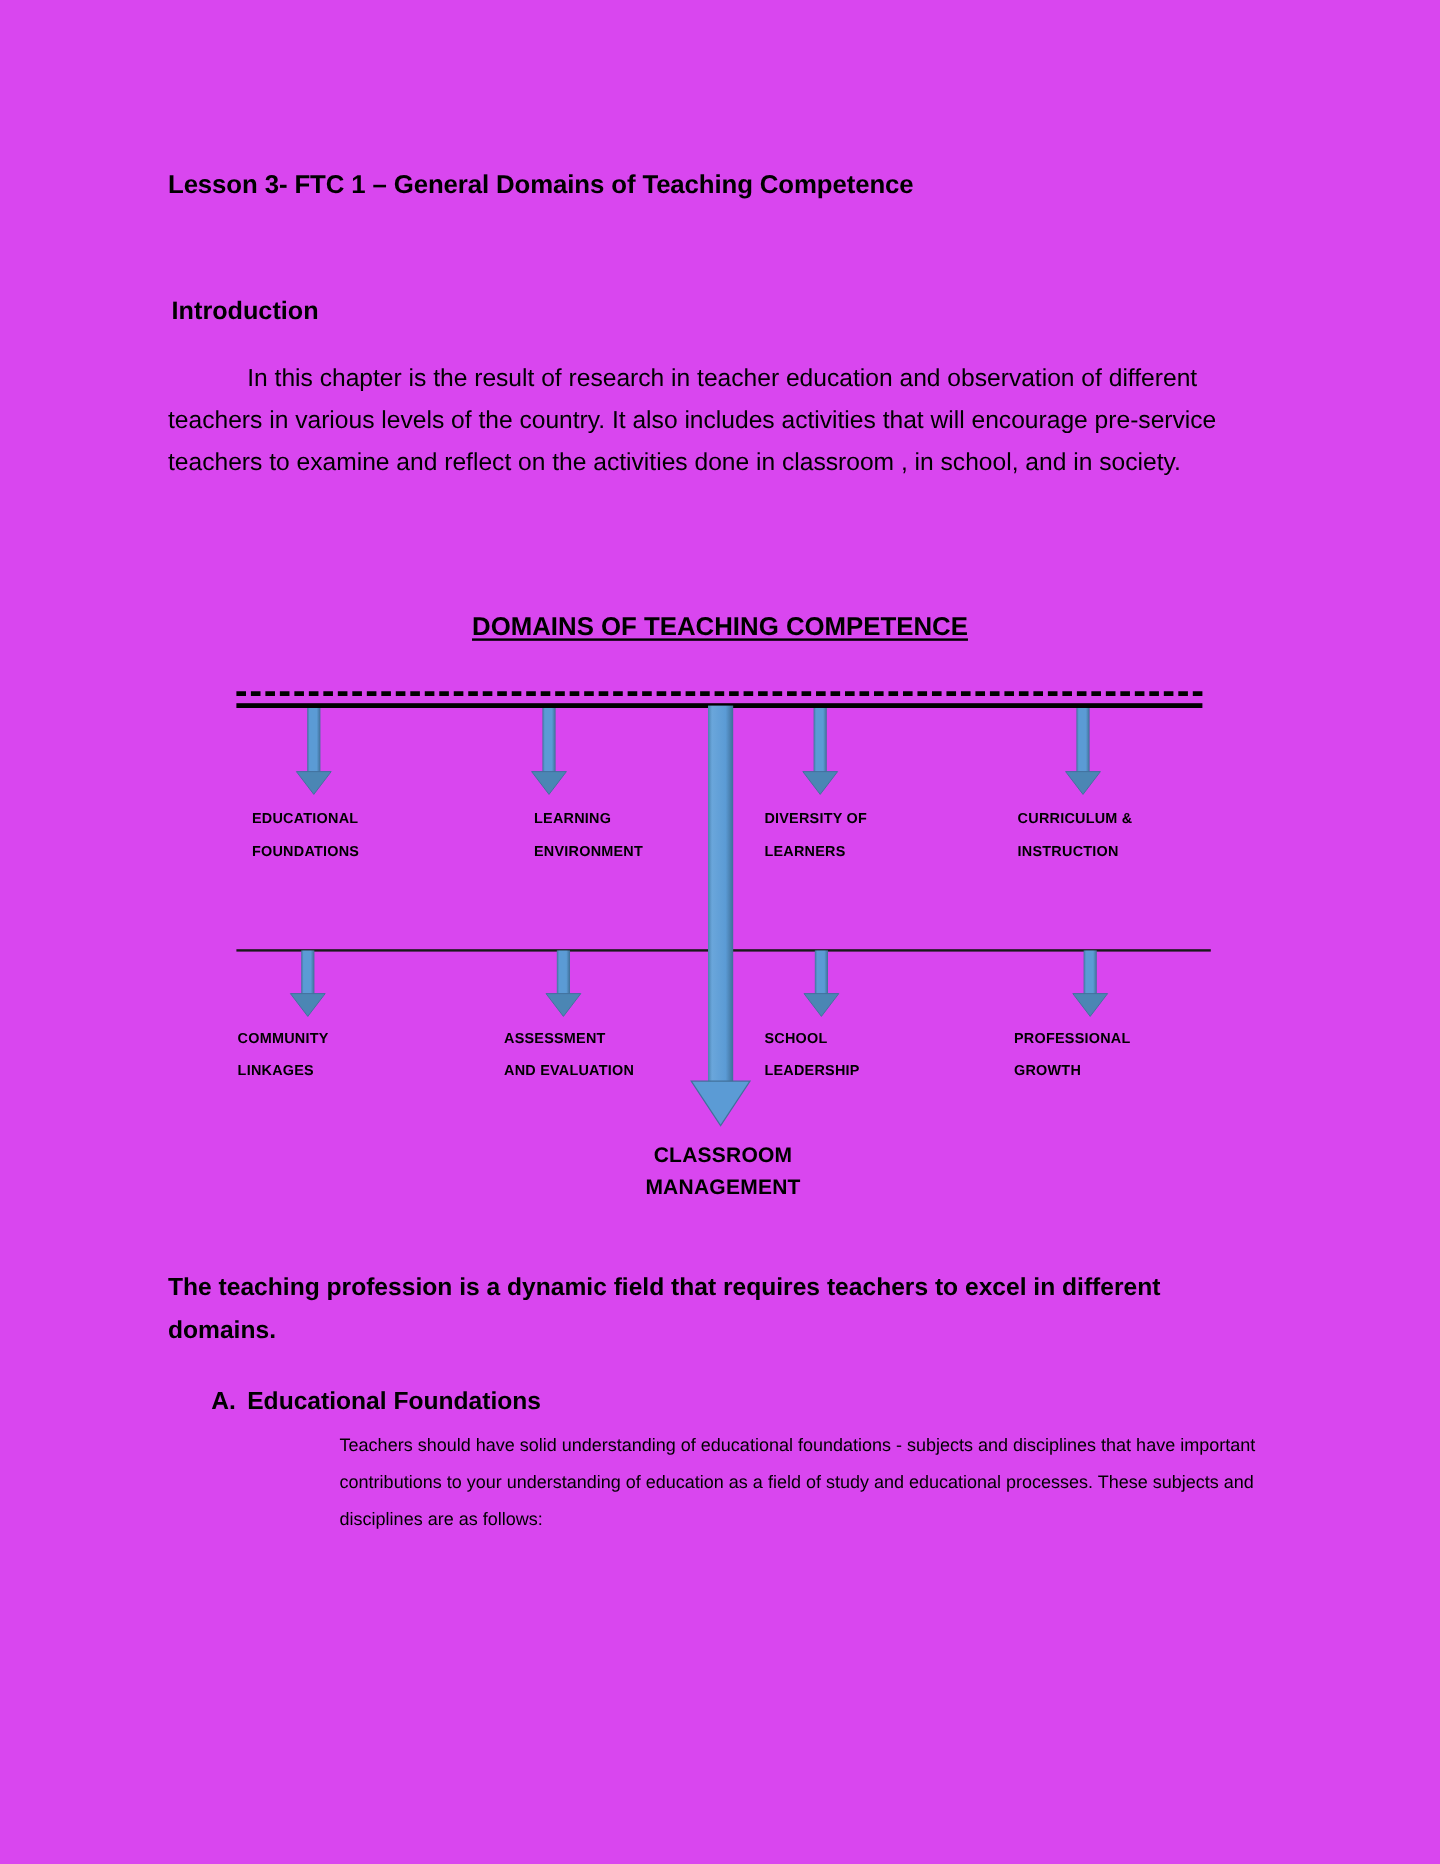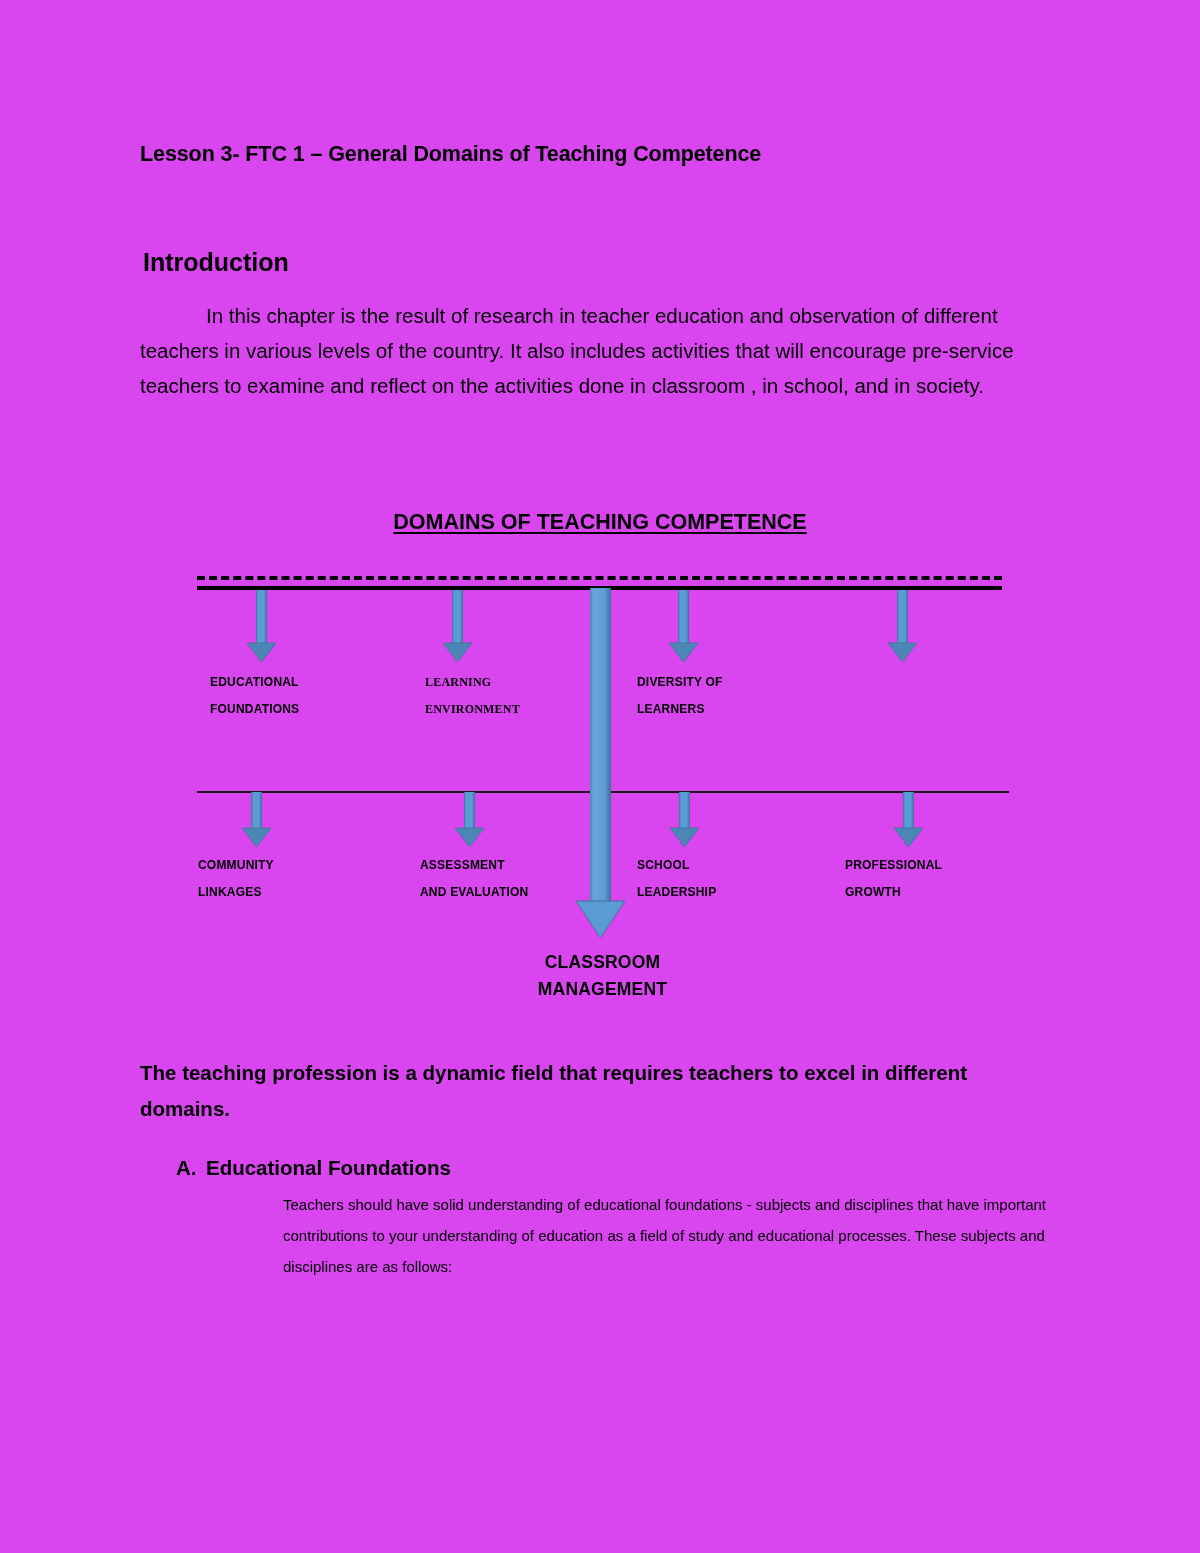--- a/index.html
+++ b/index.html
@@ -30,21 +30,21 @@
     font-size: 21.5px;
     font-weight: bold;
     letter-spacing: -0.1px;
     white-space: nowrap;
   }
 
   .section-head {
     position: absolute;
     left: 143px;
     top: 248px;
-    font-size: 25px;
+    font-size: 21px;
     font-weight: bold;
   }
 
   .intro-para {
     position: absolute;
     left: 140px;
     top: 298px;
     width: 912px;
     font-size: 20.5px;
     line-height: 35px;
@@ -232,28 +232,32 @@
       <g>
         <rect x="590" y="588" width="21" height="316" fill="url(#shaftGradBig)"></rect>
         <polygon points="576,901 625,901 600.5,938" fill="#5B9BD5" stroke="#41719C" stroke-width="1"></polygon>
       </g>
     </svg>
 
     <div class="node-label" style="left:210px; top:669px;">
       <span>EDUCATIONAL</span><br>
       <span>FOUNDATIONS</span>
     </div>
-    <div class="node-label" style="left:425px; top:669px;font-family:Liberation Serif, serif;">
+    <div class="node-label" style="left:445px; top:669px;">
       <span>LEARNING</span><br>
       <span>ENVIRONMENT</span>
     </div>
     <div class="node-label" style="left:637px; top:669px;">
       <span>DIVERSITY OF</span><br>
       <span>LEARNERS</span>
     </div>
+    <div class="node-label" style="left:848px; top:669px;">
+      <span>CURRICULUM &amp;</span><br>
+      <span>INSTRUCTION</span>
+    </div>
 
     <div class="node-label" style="left:198px; top:852px;">
       <span>COMMUNITY</span><br>
       <span>LINKAGES</span>
     </div>
     <div class="node-label" style="left:420px; top:852px;">
       <span>ASSESSMENT</span><br>
       <span>AND EVALUATION</span>
     </div>
     <div class="node-label" style="left:637px; top:852px;">

